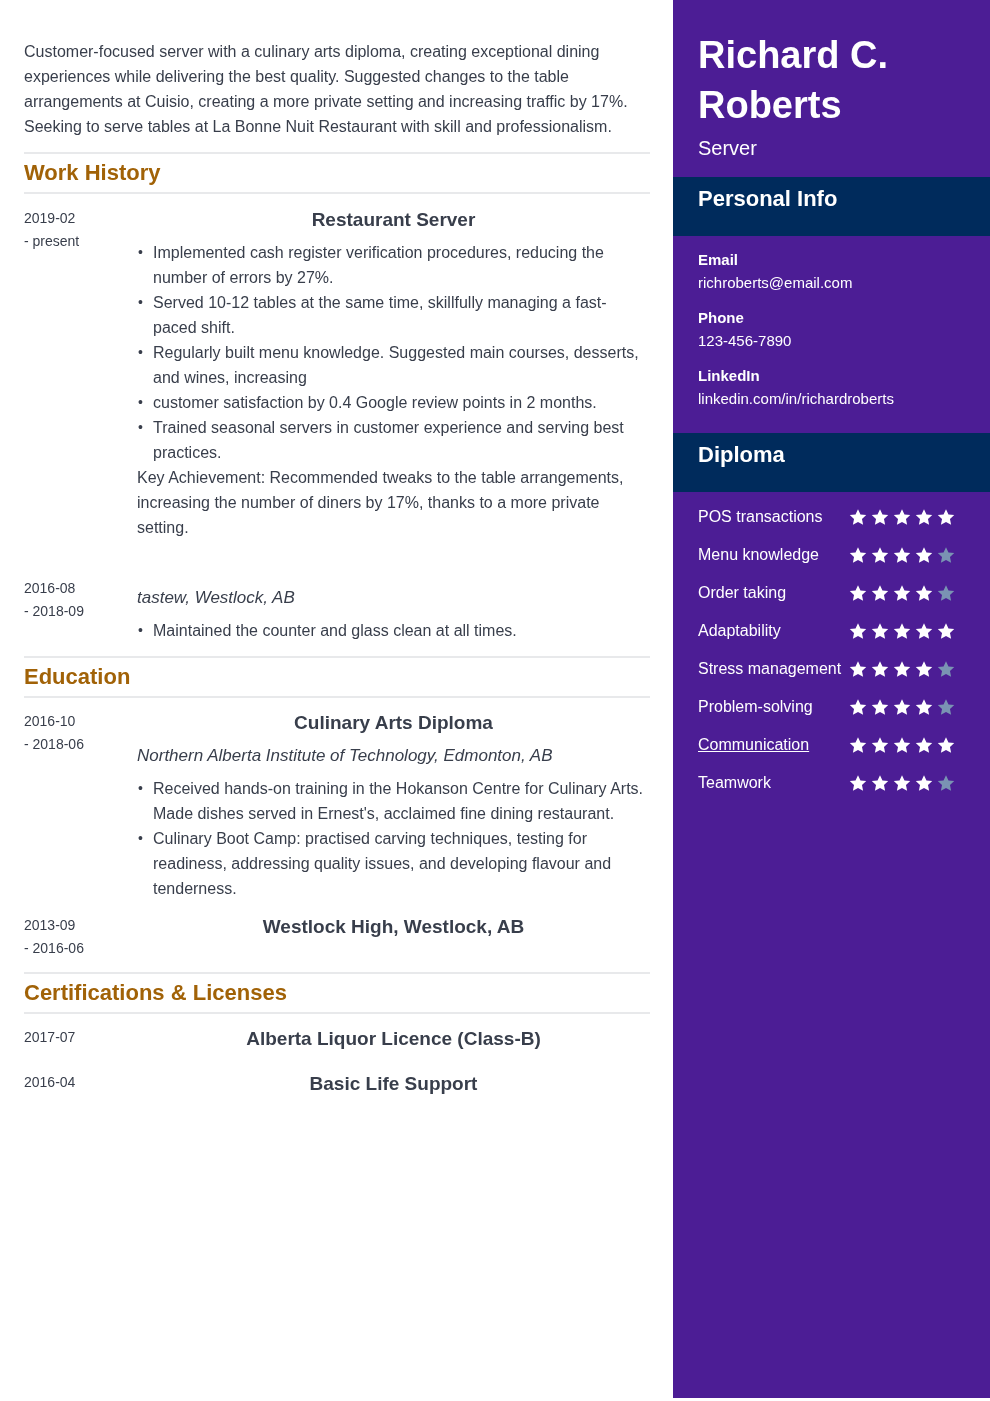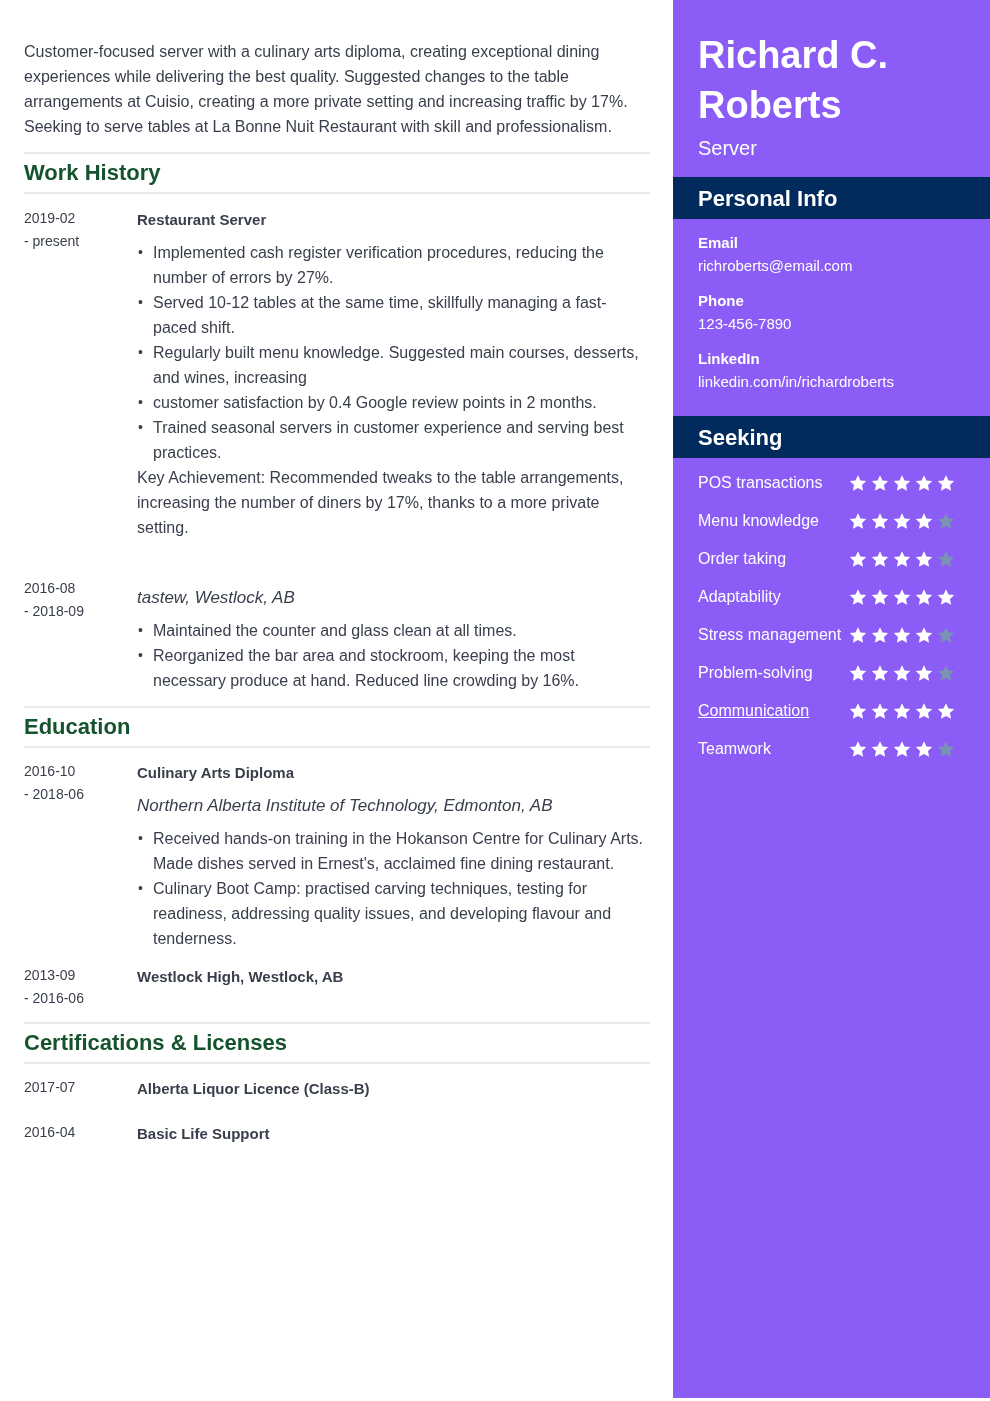--- a/index.html
+++ b/index.html
@@ -6,42 +6,42 @@
   body {
     width: 990px; height: 1401px; background: #ffffff; position: relative; overflow: hidden;
     font-family: "Liberation Sans", sans-serif; color: #383e4b;
   }
   .main { position: absolute; left: 24px; top: 16px; width: 626px; }
   .summary {
     margin: 23px 0 0 0; font-size: 16px; line-height: 25px; color: #383e4b;
   }
   .section-rule { height: 0; border-top: 2px solid #e8e9eb; }
   .section-title {
-    font-size: 22px; font-weight: bold; color: #14532d; line-height: 38px; margin: 0;
+    font-size: 22px; font-weight: bold; color: #a16207; line-height: 38px; margin: 0;
   }
   .entry { display: flex; position: relative; }
   .entry-date {
     width: 113px; flex: 0 0 113px; font-size: 14px; line-height: 23px; color: #383e4b;
   }
   .entry-body { flex: 1; }
-  .entry-title { font-size: 15px; font-weight: bold; line-height: 25px; color: #383e4b; }
+  .entry-title { font-size: 19px; font-weight: bold; line-height: 25px; color: #383e4b; text-align: center; }
   .entry-sub { font-size: 17px; font-style: italic; line-height: 25px; color: #383e4b; margin-top: 8px; }
   .bullets { list-style: none; margin: 8px 0 0 0; padding: 0; }
   .bullets li { position: relative; padding-left: 16px; font-size: 16px; line-height: 25px; }
   .bullets li::before { content: "•"; position: absolute; left: 1px; top: 0; font-size: 14px; }
   .note { font-size: 16px; line-height: 25px; }
 
   .sidebar {
-    position: absolute; left: 673px; top: 0; width: 317px; height: 1398px; background: #8b5cf6;
+    position: absolute; left: 673px; top: 0; width: 317px; height: 1398px; background: #4c1d95;
     color: #ffffff;
   }
   .name { margin: 30px 0 0 25px; font-size: 38px; font-weight: bold; line-height: 50px; color: #ffffff; }
   .role { margin: 4px 0 0 25px; font-size: 20px; line-height: 28px; color: #ffffff; }
   .side-head {
-    background: #002b5c; height: 42px; line-height: 43px; padding-left: 25px;
+    background: #002b5c; height: 59px; line-height: 43px; padding-left: 25px;
     font-size: 22px; font-weight: bold; color: #ffffff;
   }
   .info-label { font-size: 15px; font-weight: bold; line-height: 20px; margin-left: 25px; }
   .info-value { font-size: 15px; line-height: 20px; margin-left: 25px; margin-top: 3px; }
   .skill-row { display: flex; margin-left: 25px; margin-right: 24px; }
   .skill-name { font-size: 16px; line-height: 25px; width: 150px; }
   .stars { display: flex; gap: 2px; padding-top: 4px; }
   .star { width: 20px; height: 18px; }
 </style>
 </head>
@@ -74,21 +74,20 @@
 
   <div class="entry" style="margin-top:37px">
     <div class="entry-date">
       <div>2016-08</div>
       <div>- 2018-09</div>
     </div>
     <div class="entry-body">
       <div class="entry-sub">tastew, Westlock, AB</div>
       <ul class="bullets">
         <li>Maintained the counter and glass clean at all times.</li>
-        <li>Reorganized the bar area and stockroom, keeping the most necessary produce at hand. Reduced line crowding by 16%.</li>
       </ul>
     </div>
   </div>
 
   <div class="section-rule" style="margin-top:13px"></div>
   <h2 class="section-title">Education</h2>
   <div class="section-rule"></div>
 
   <div class="entry" style="margin-top:12px">
     <div class="entry-date">
@@ -147,21 +146,21 @@
   </div>
   <div style="margin-top:15px">
     <div class="info-label">Phone</div>
     <div class="info-value">123-456-7890</div>
   </div>
   <div style="margin-top:15px">
     <div class="info-label">LinkedIn</div>
     <div class="info-value">linkedin.com/in/richardroberts</div>
   </div>
 
-  <div class="side-head" style="margin-top:24px">Seeking</div>
+  <div class="side-head" style="margin-top:24px">Diploma</div>
   <div id="skills-list" style="margin-top:12px">
       <div class="skill-row" style="margin-bottom: 12px;">
         <div class="skill-name">POS transactions</div>
         <div class="stars">
           <span><svg class="star" viewBox="0 0 20 19">
               <path d="M10 1.2l2.6 5.6 6.1.7-4.5 4.2 1.2 6.1L10 14.8l-5.4 3 1.2-6.1L1.3 7.5l6.1-.7z" fill="#ffffff"></path>
             </svg></span>
           <span><svg class="star" viewBox="0 0 20 19">
               <path d="M10 1.2l2.6 5.6 6.1.7-4.5 4.2 1.2 6.1L10 14.8l-5.4 3 1.2-6.1L1.3 7.5l6.1-.7z" fill="#ffffff"></path>
             </svg></span>

